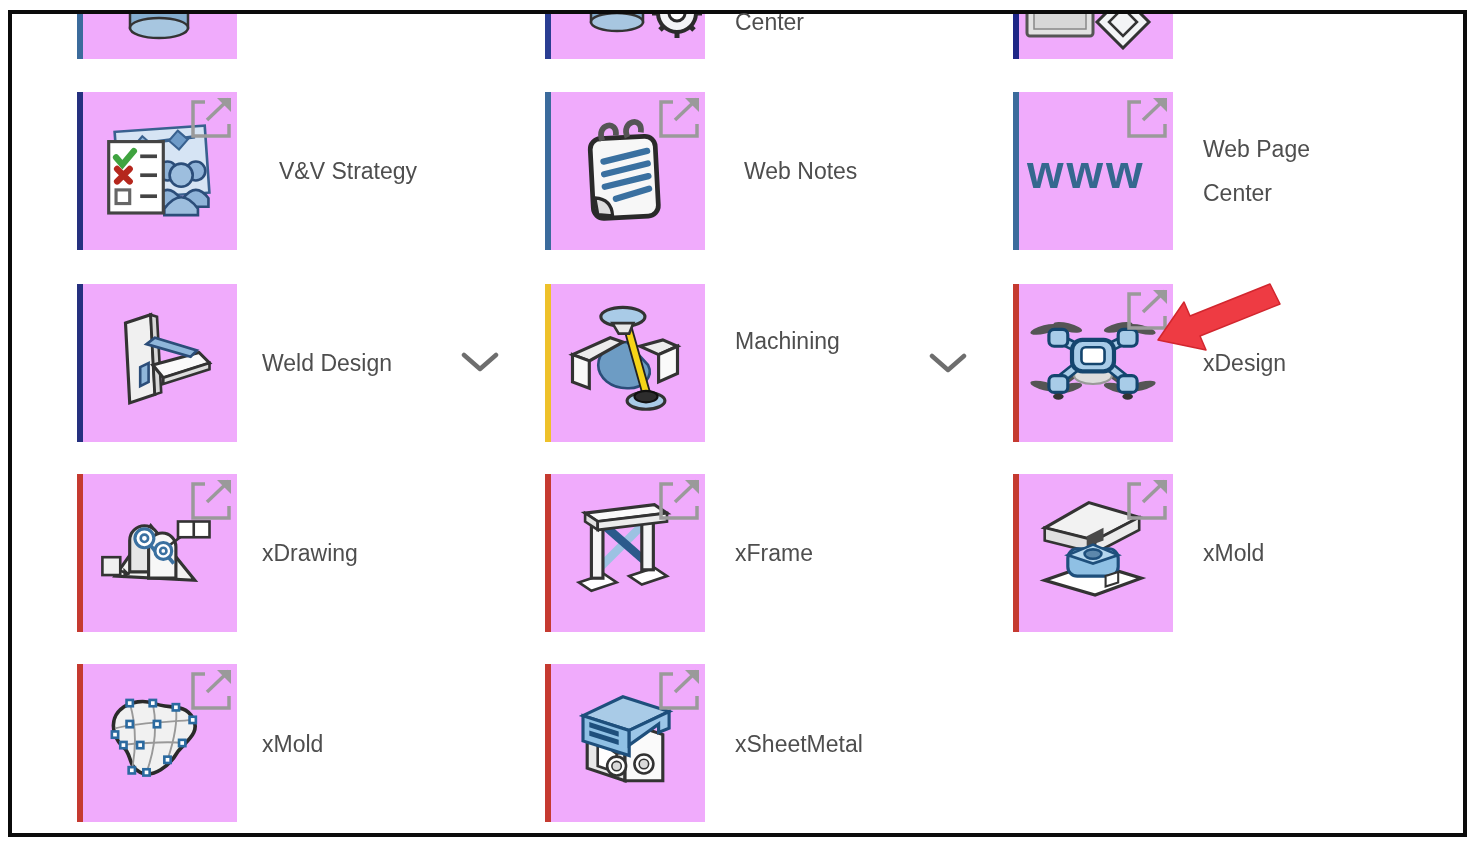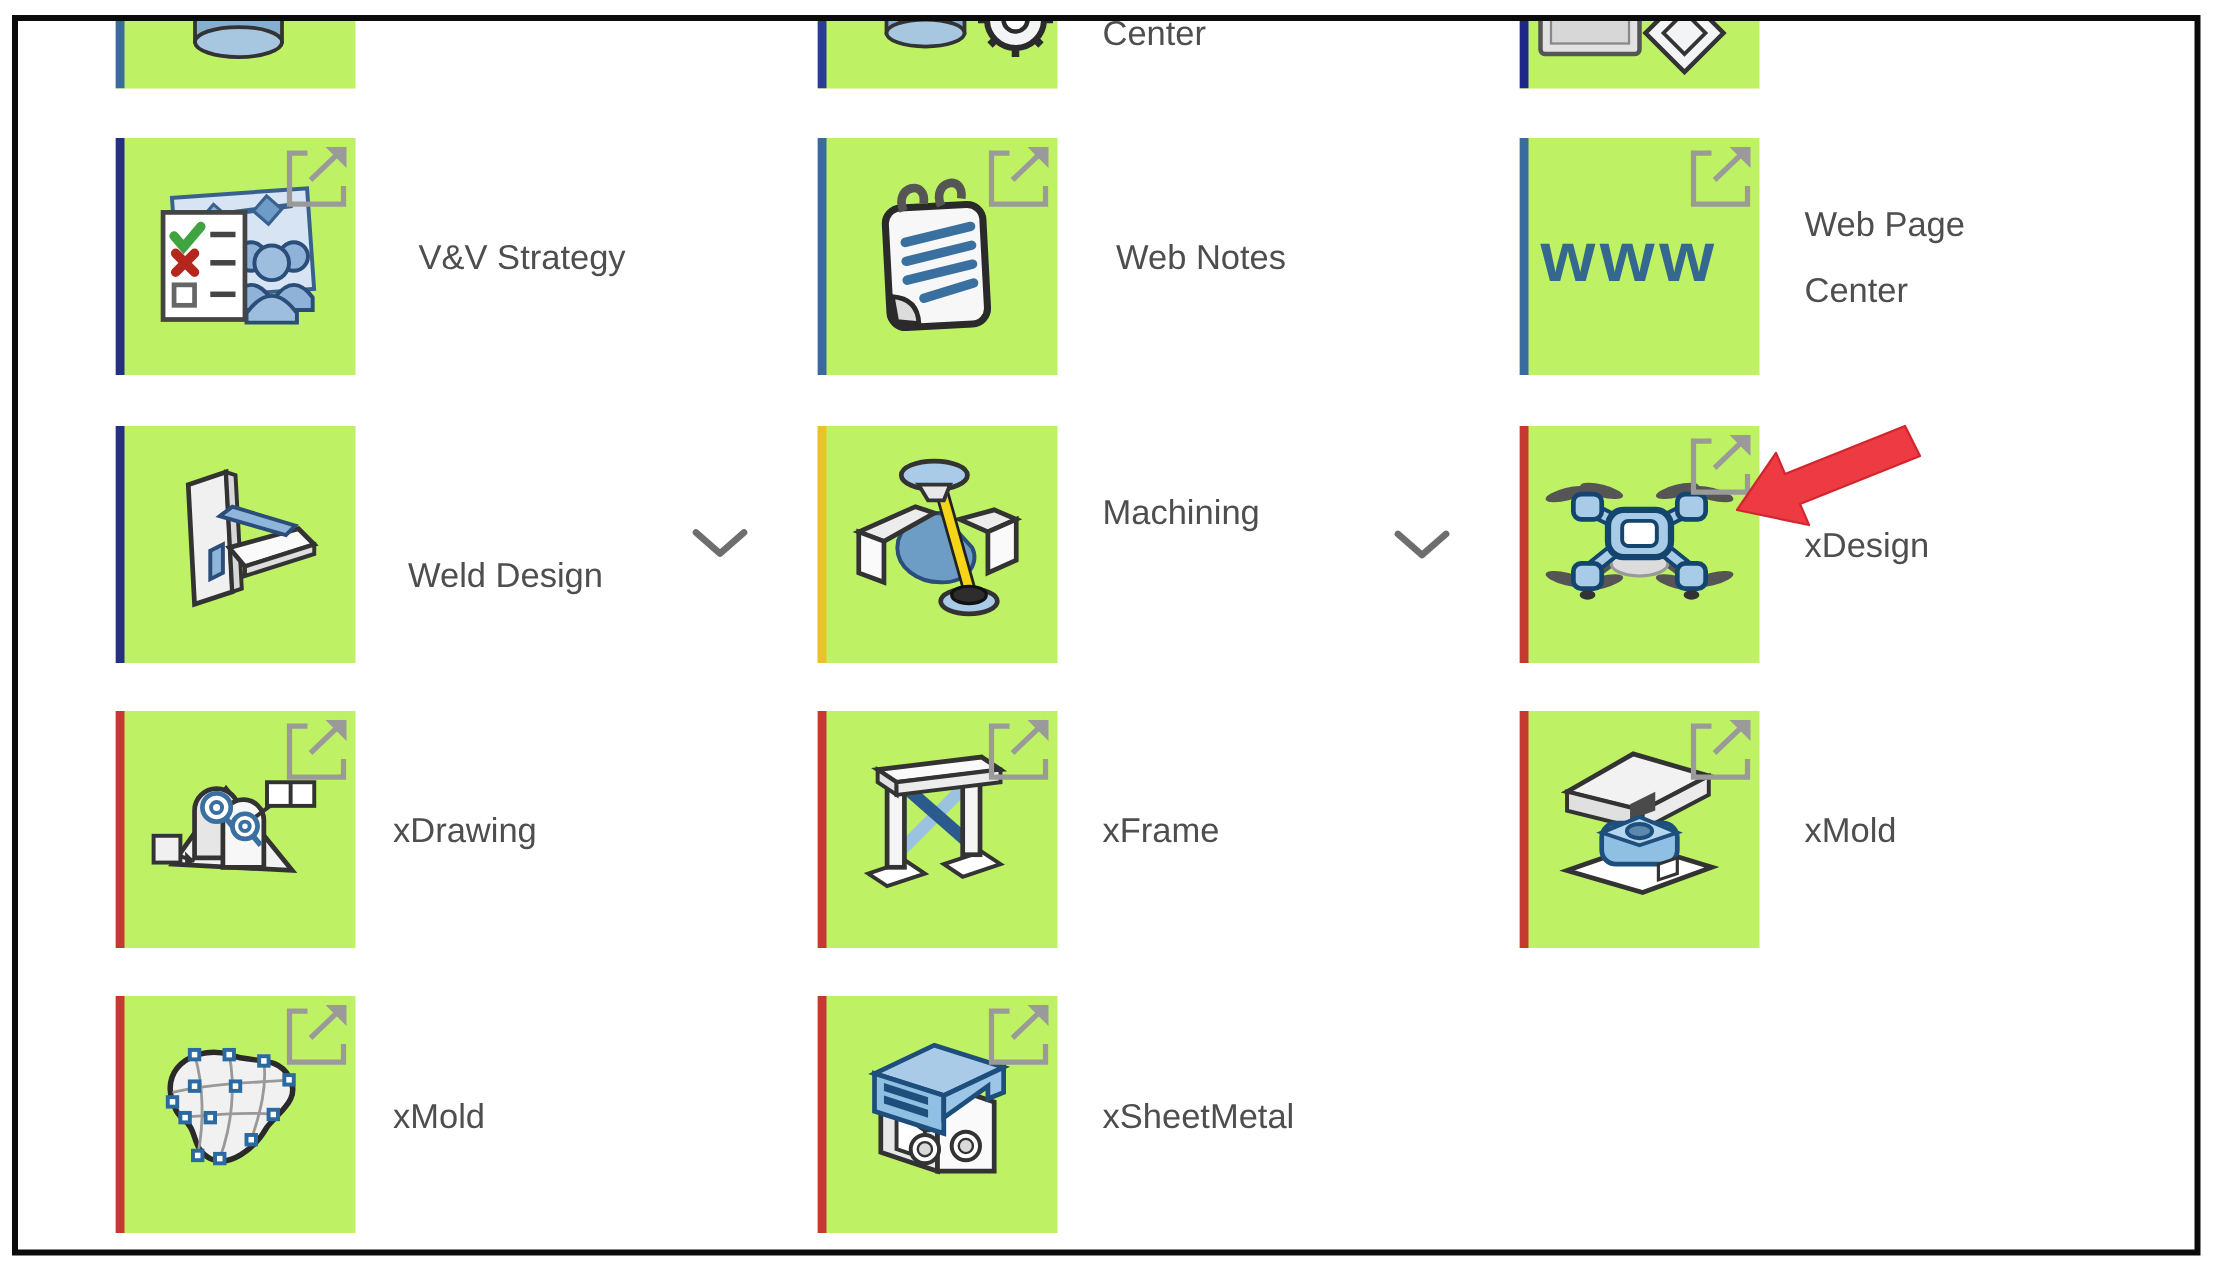--- a/index.html
+++ b/index.html
@@ -1,20 +1,20 @@
 <!DOCTYPE html>
 <html><head>
 <meta charset="utf-8">
 <style>
   html,body{margin:0;padding:0;background:#fff;}
   body{width:1475px;height:843px;position:relative;overflow:hidden;
        font-family:"Liberation Sans",sans-serif;}
   .frame{position:absolute;left:8px;top:10px;width:1451px;height:819px;
          border:4px solid #0b0b0b;background:#fff;}
-  .tile{position:absolute;width:160px;height:158px;background:#bef264;overflow:hidden;}
+  .tile{position:absolute;width:160px;height:158px;background:#f0abfc;overflow:hidden;}
   .bar{position:absolute;left:0;top:0;width:6px;height:100%;}
   .c1{left:77px}.c2{left:545px}.c3{left:1013px}
   .r0{top:14px;height:45px}
   .r1{top:92px}.r2{top:284px}.r3{top:474px}.r4{top:664px}
   .icon{position:absolute;left:17px;top:16px;width:126px;height:126px;}
   .ext{position:absolute;right:2px;top:2px;width:46px;height:46px;}
   .label{position:absolute;font-size:23px;line-height:44px;color:#4e4e4e;white-space:nowrap;}
   .label span{display:block;}
   .chev{position:absolute;width:38px;height:22px;}
   .www{position:absolute;left:14px;top:50%;transform:translateY(-50%);
@@ -141,21 +141,21 @@
   <span class="bar" style="background-color: rgb(37, 48, 127);"></span>
   <svg class="icon" viewBox="0 0 120 120">
     <polygon points="30,22 54,14 58,90 34,98" fill="#f0f0f0" stroke="#333" stroke-width="3"></polygon>
     <polygon points="54,14 60,16 64,88 58,90" fill="#d8d8d8" stroke="#333" stroke-width="2.5"></polygon>
     <polygon points="56,62 100,50 110,60 66,74" fill="#fafafa" stroke="#333" stroke-width="3"></polygon>
     <polygon points="66,74 110,60 110,66 66,80" fill="#dedede" stroke="#333" stroke-width="2.5"></polygon>
     <polygon points="50,42 58,36 98,48 92,54" fill="#8fb6da" stroke="#2b4d79" stroke-width="2.5"></polygon>
     <polygon points="44,64 52,60 52,78 44,82" fill="#8fb6da" stroke="#2b4d79" stroke-width="2.5"></polygon>
   </svg>
 </div>
-<div class="label" style="left:272px;top:341px;margin-top:20px;">
+<div class="label" style="left:262px;top:341px;">
     <span>Weld Design</span>
   </div>
 <svg class="chev" style="left:461px;top:352px;" viewBox="0 0 38 22">
   <polyline points="3,3 19,17 35,3" fill="none" stroke="#6e6e6e" stroke-width="4.5" stroke-linecap="round" stroke-linejoin="round"></polyline>
 </svg>
 
 <div class="tile c2 r2">
   <span class="bar" style="background-color: rgb(238, 193, 42);"></span>
   <svg class="icon" viewBox="0 0 120 120">
     <path d="M62 40 a20 16 0 0 0 0 44 a20 16 0 0 0 20 -22 z" fill="#6d9cc4" stroke="#2b4d79" stroke-width="2.5"></path>

